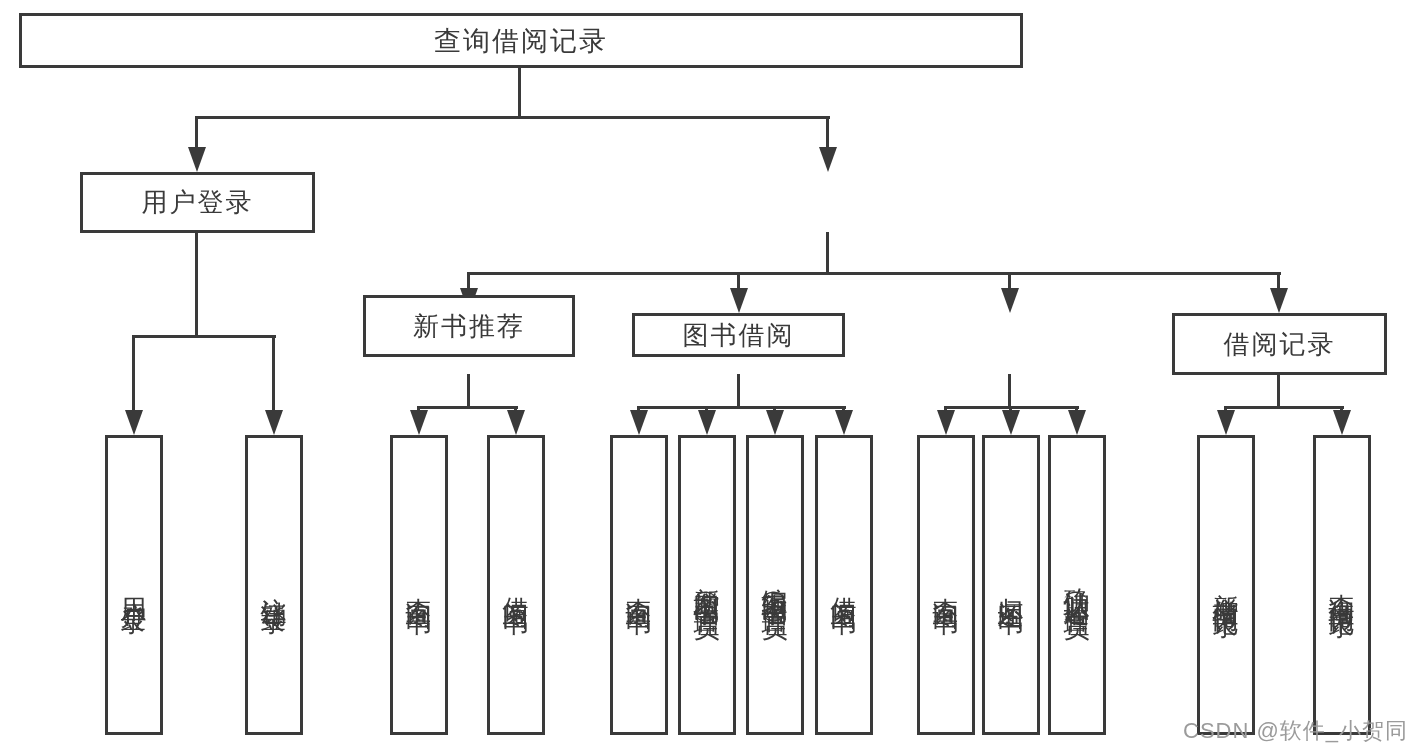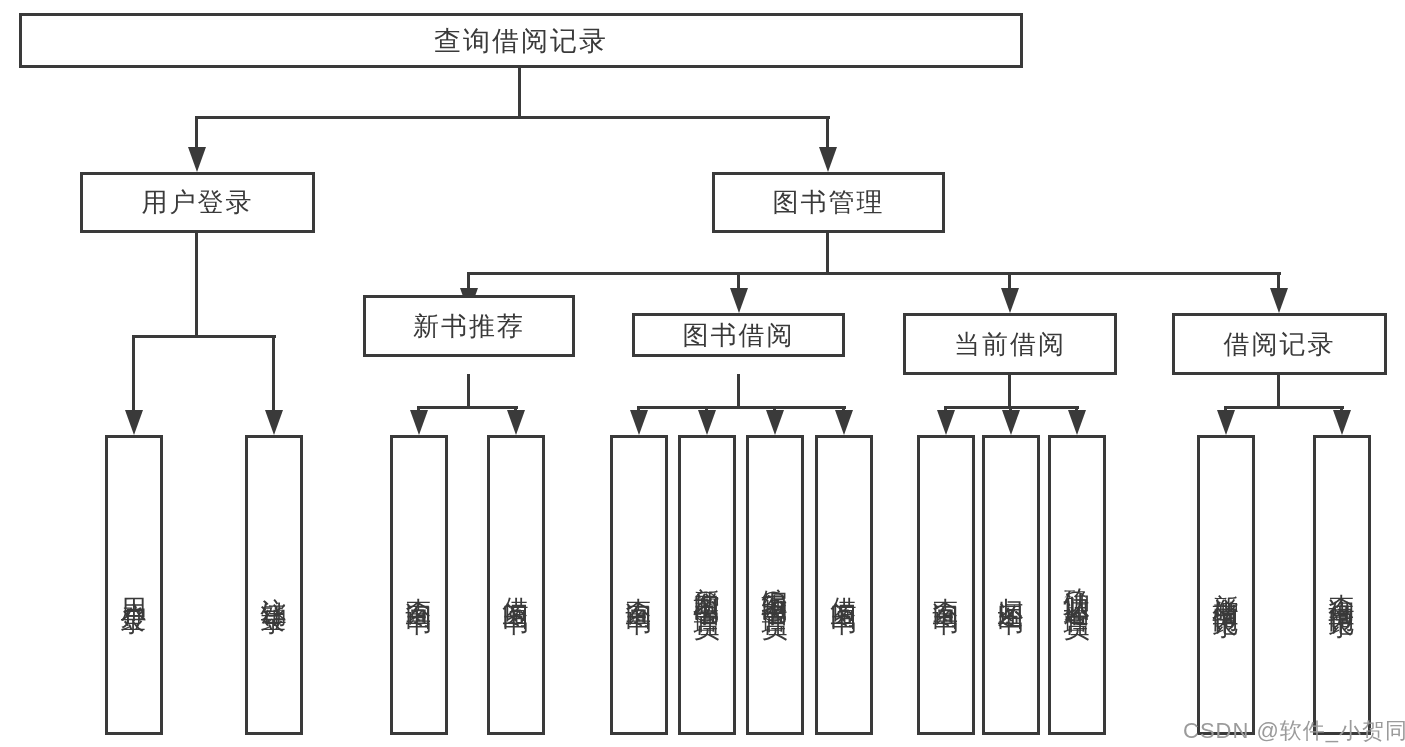--- a/index.html
+++ b/index.html
@@ -48,32 +48,26 @@
 
 <div id="stage">
 
   <div class="box" style="left:19px;top:13px;width:1004px;height:55px;">
     <span class="root-label">查询借阅记录</span>
   </div>
 
   <div class="box" style="left:80px;top:172px;width:235px;height:61px;">
     <span class="hl">用户登录</span>
   </div>
-  <div class="box" style="left:712px;top:172px;width:233px;height:61px;">
-    <span class="hl">图书管理</span>
-  </div>
 
   <div class="box" style="left:363px;top:295px;width:212px;height:62px;">
     <span class="hl">新书推荐</span>
   </div>
   <div class="box" style="left:632px;top:313px;width:213px;height:44px;">
     <span class="hl">图书借阅</span>
-  </div>
-  <div class="box" style="left:903px;top:313px;width:214px;height:62px;">
-    <span class="hl">当前借阅</span>
   </div>
   <div class="box" style="left:1172px;top:313px;width:215px;height:62px;">
     <span class="hl">借阅记录</span>
   </div>
 
   <div class="box leaf" style="left:105px;top:435px;">
     <span class="vtext">用户登录</span>
   </div>
   <div class="box leaf" style="left:245px;top:435px;">
     <span class="vtext">注销登录</span>

